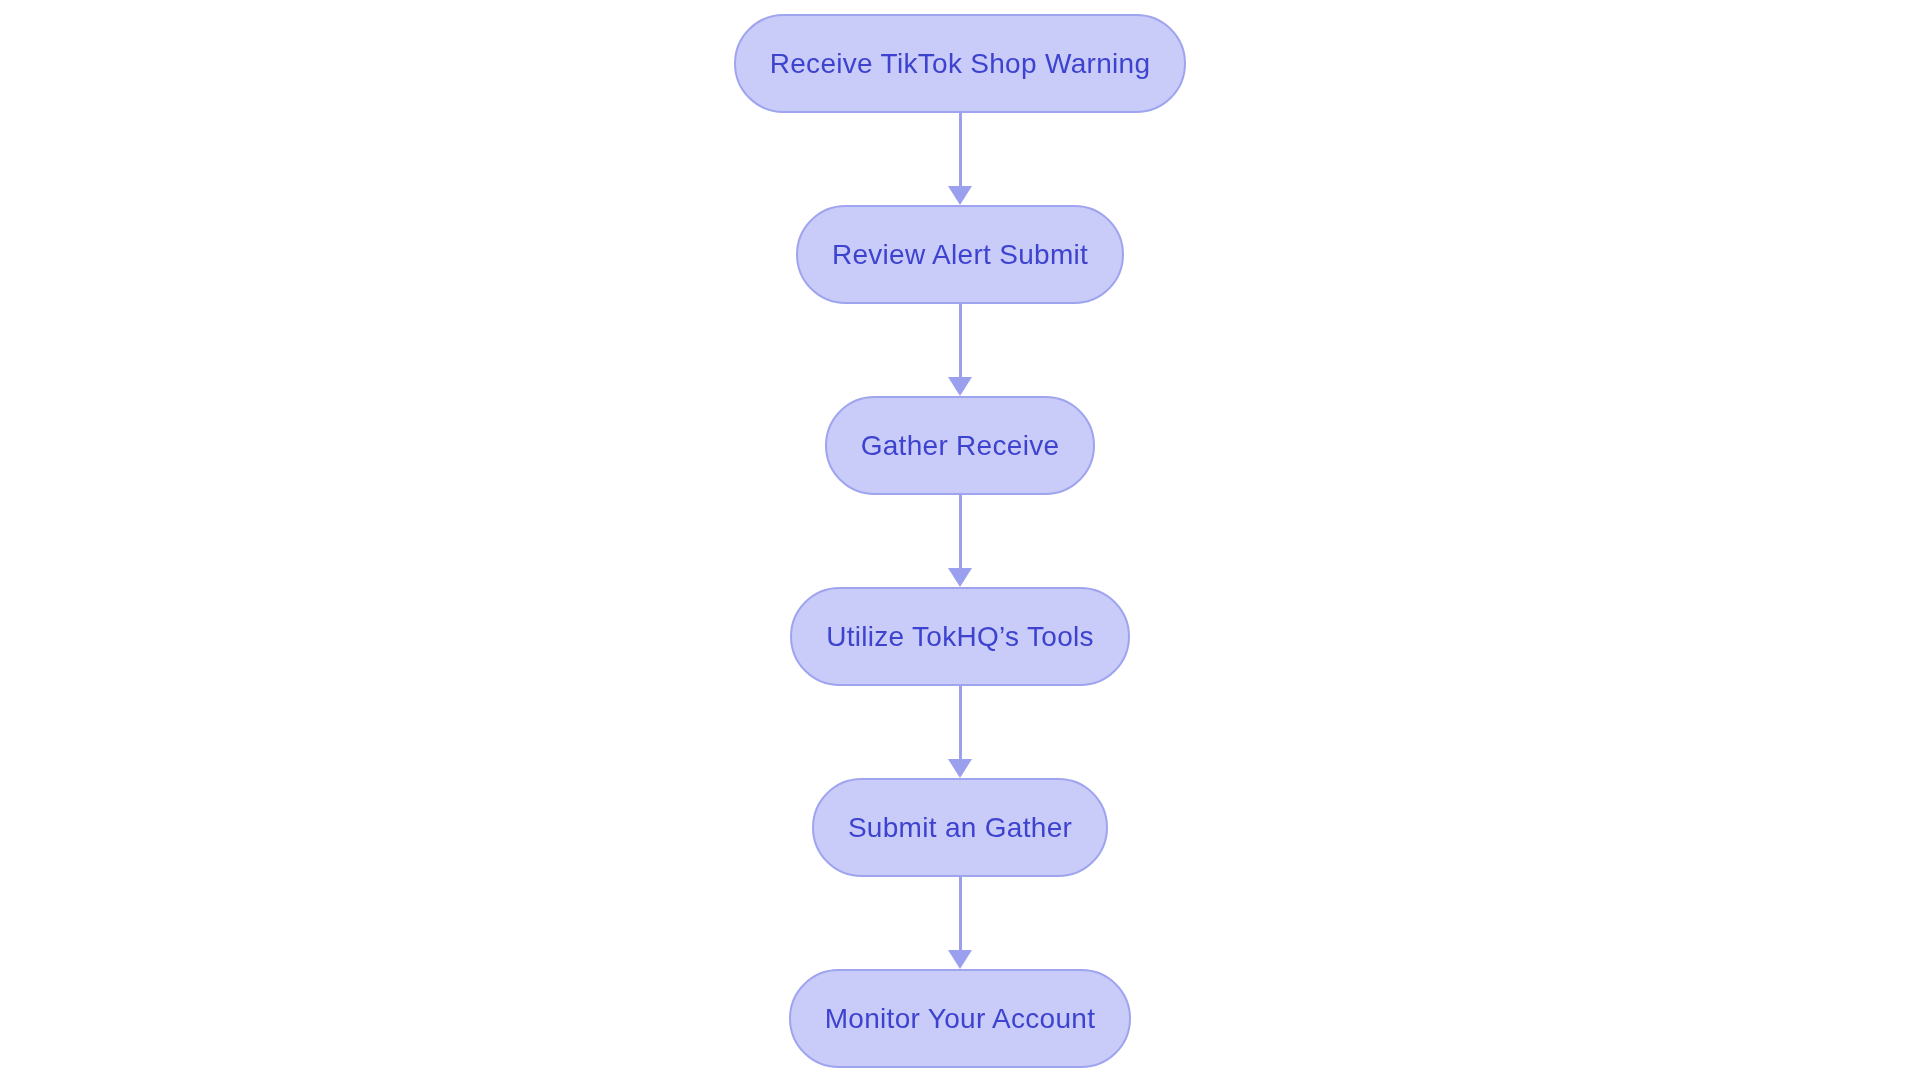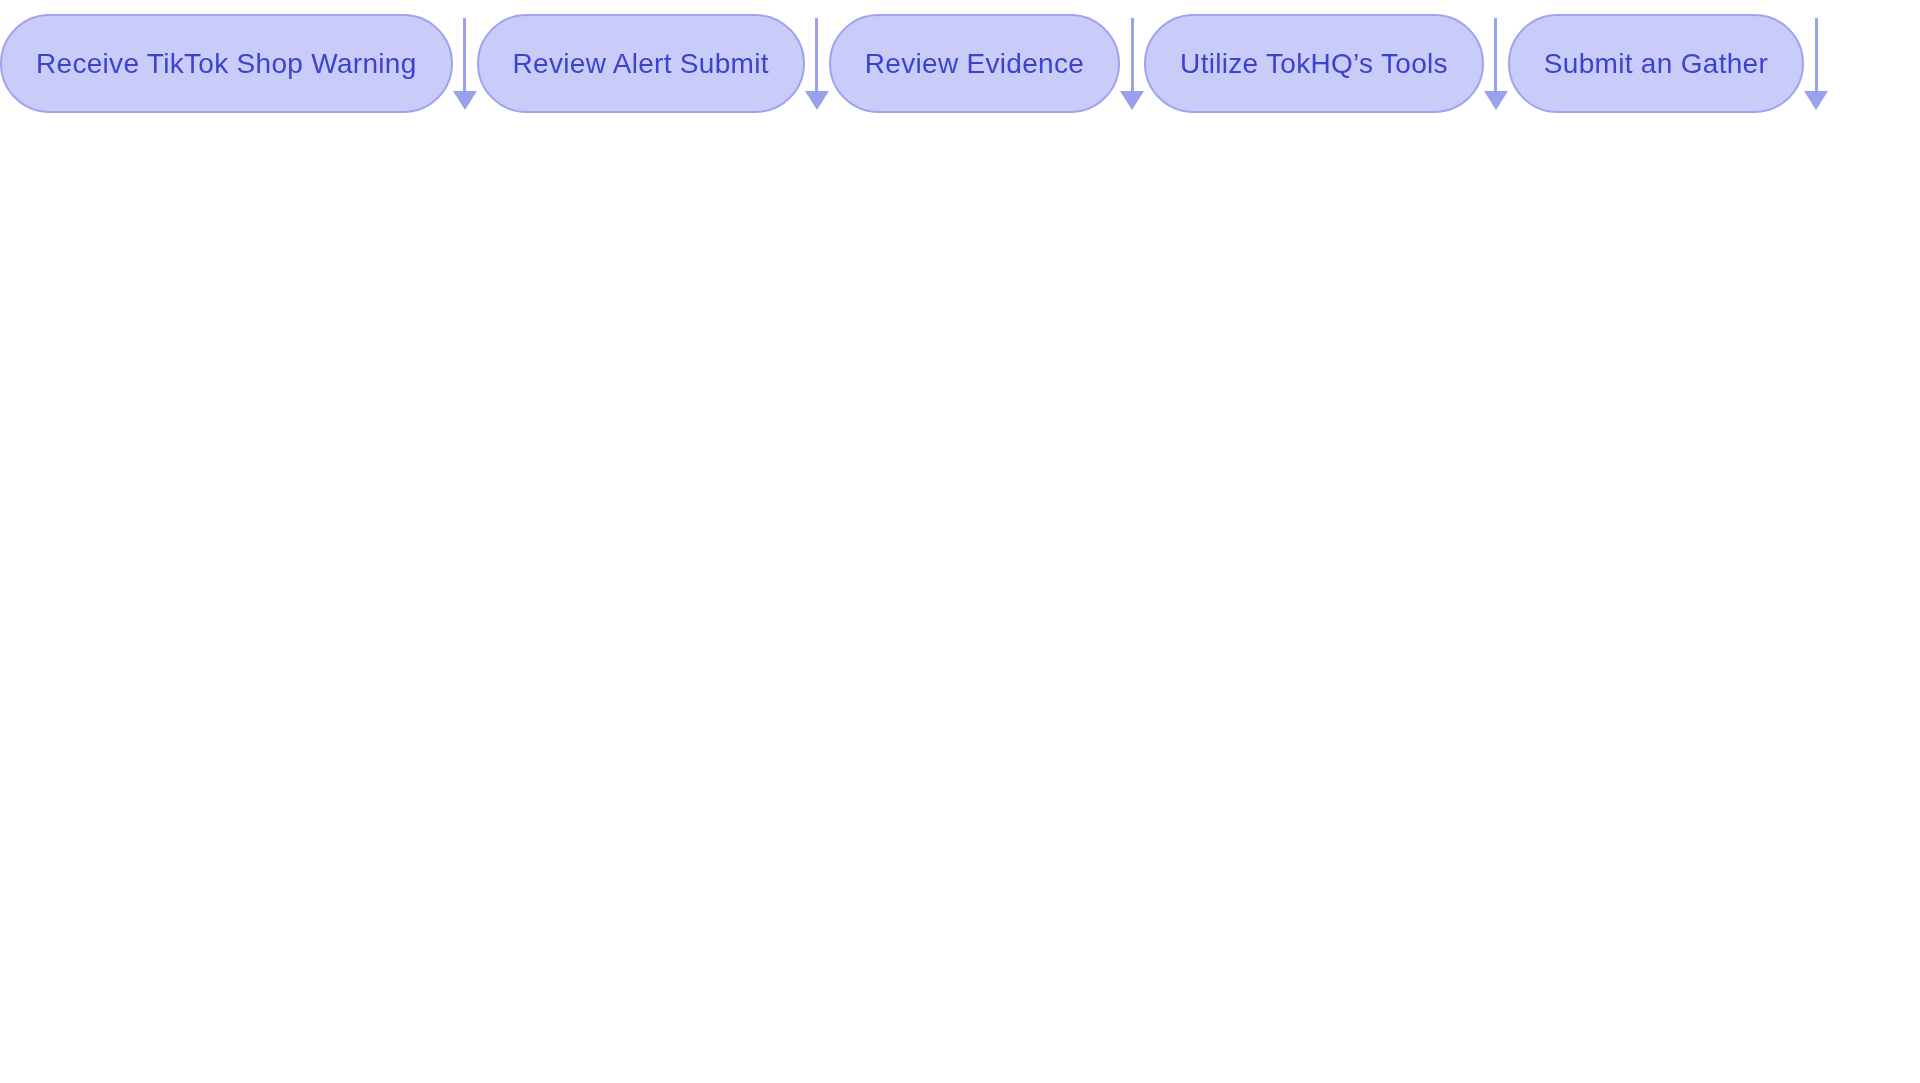--- a/index.html
+++ b/index.html
@@ -11,21 +11,21 @@
     overflow: hidden;
     font-family: "Liberation Sans", sans-serif;
   }
 
   .canvas {
     position: absolute;
     left: 0;
     top: 14px;
     width: 1920px;
     display: flex;
-    flex-direction: row;
+    flex-direction: column;
     align-items: center;
   }
 
   .node {
     box-sizing: border-box;
     height: 99px;
     min-width: 260px;
     padding: 0 34px;
     display: flex;
     align-items: center;
@@ -81,21 +81,21 @@
   <div class="node">
     <span class="node-label">Review Alert Submit</span>
   </div>
 
   <div class="arrow">
     <div class="arrow-line"></div>
     <div class="arrow-head"></div>
   </div>
 
   <div class="node">
-    <span class="node-label">Review Evidence</span>
+    <span class="node-label">Gather Receive</span>
   </div>
 
   <div class="arrow">
     <div class="arrow-line"></div>
     <div class="arrow-head"></div>
   </div>
 
   <div class="node">
     <span class="node-label">Utilize TokHQ’s Tools</span>
   </div>
@@ -107,14 +107,17 @@
 
   <div class="node">
     <span class="node-label">Submit an Gather</span>
   </div>
 
   <div class="arrow">
     <div class="arrow-line"></div>
     <div class="arrow-head"></div>
   </div>
 
+  <div class="node">
+    <span class="node-label">Monitor Your Account</span>
+  </div>
 
 </div>
 
 </body></html>

